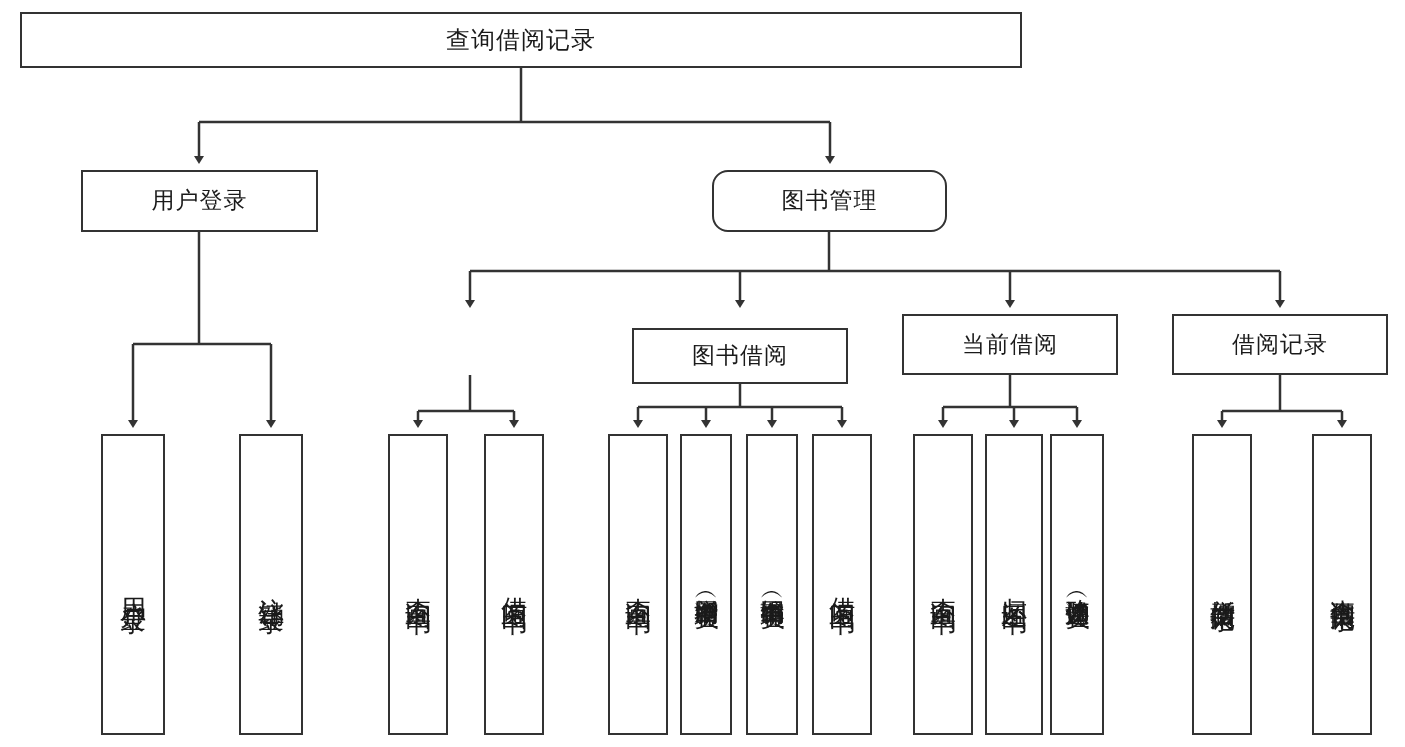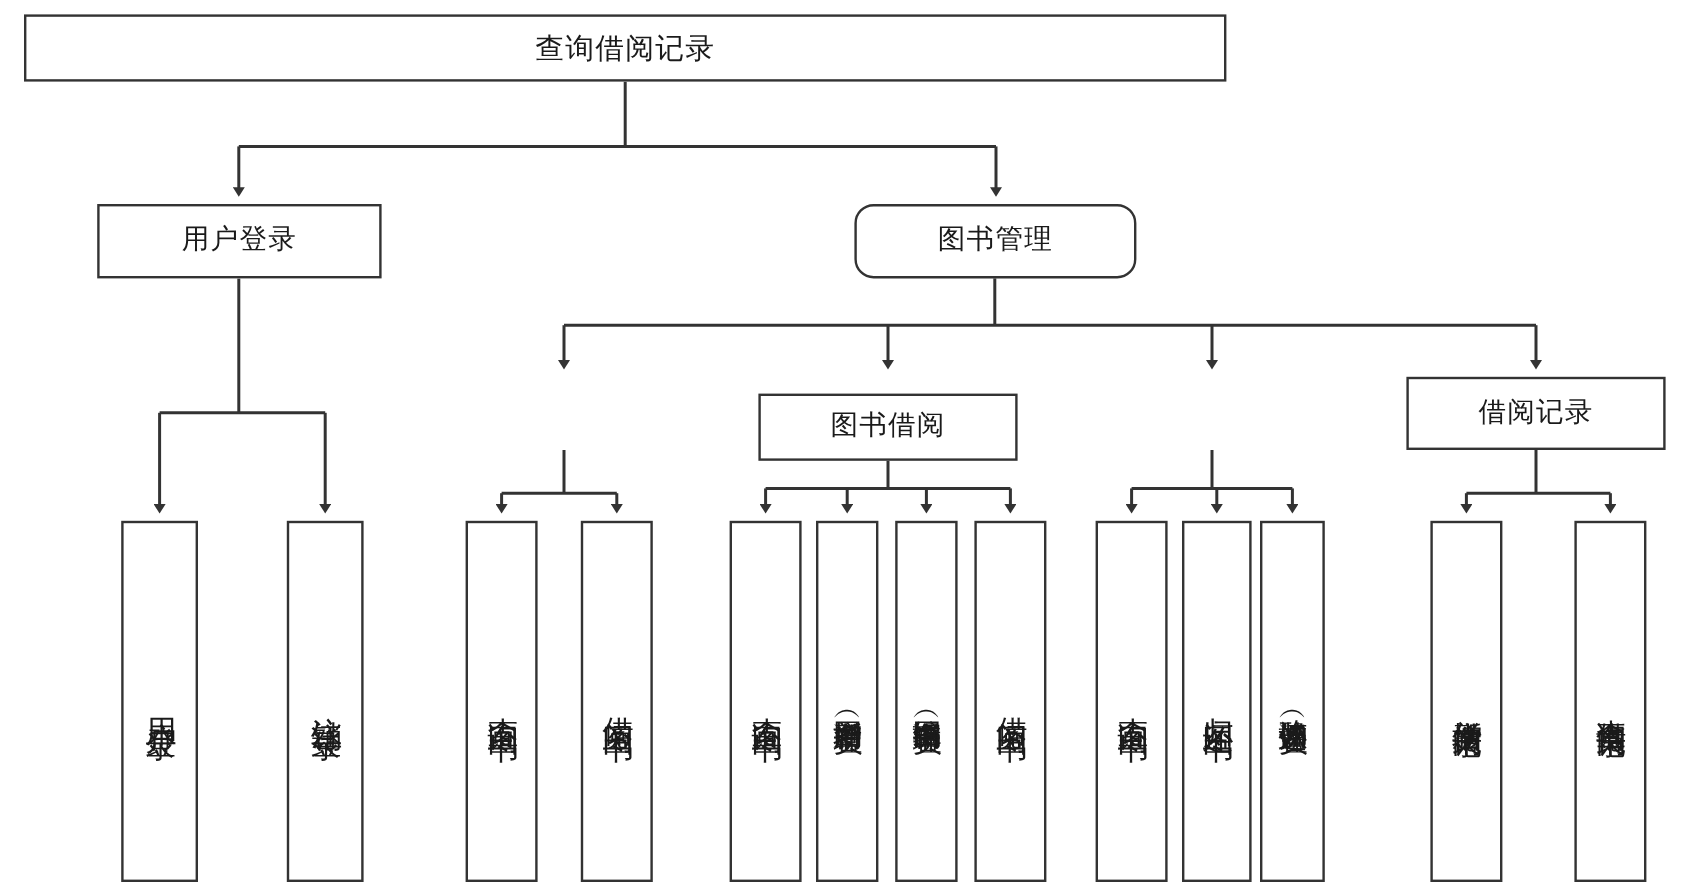--- a/index.html
+++ b/index.html
@@ -123,20 +123,21 @@
       <path d="M1342,411 L1342,424" marker-end="url(#arrow)"></path>
     </g>
   </svg>
 
   <div class="node horiz root" style="left:20px;top:12px;width:1002px;height:56px;">查询借阅记录</div>
 
   <div class="node horiz" style="left:81px;top:170px;width:237px;height:62px;">用户登录</div>
   <div class="node horiz" style="left:712px;top:170px;width:235px;height:62px;border-radius:16px;">图书管理</div>
 
   <div class="node horiz" style="left:632px;top:314px;width:216px;height:56px;margin-top:14px;">图书借阅</div>
+  <div class="node horiz" style="left:902px;top:314px;width:216px;height:61px;">当前借阅</div>
   <div class="node horiz" style="left:1172px;top:314px;width:216px;height:61px;">借阅记录</div>
 
   <div class="node leaf" style="left:101px;top:434px;width:64px;height:301px;">
     <span class="vtext">用户登录</span>
   </div>
   <div class="node leaf" style="left:239px;top:434px;width:64px;height:301px;">
     <span class="vtext">注销登录</span>
   </div>
 
   <div class="node leaf" style="left:388px;top:434px;width:60px;height:301px;">

